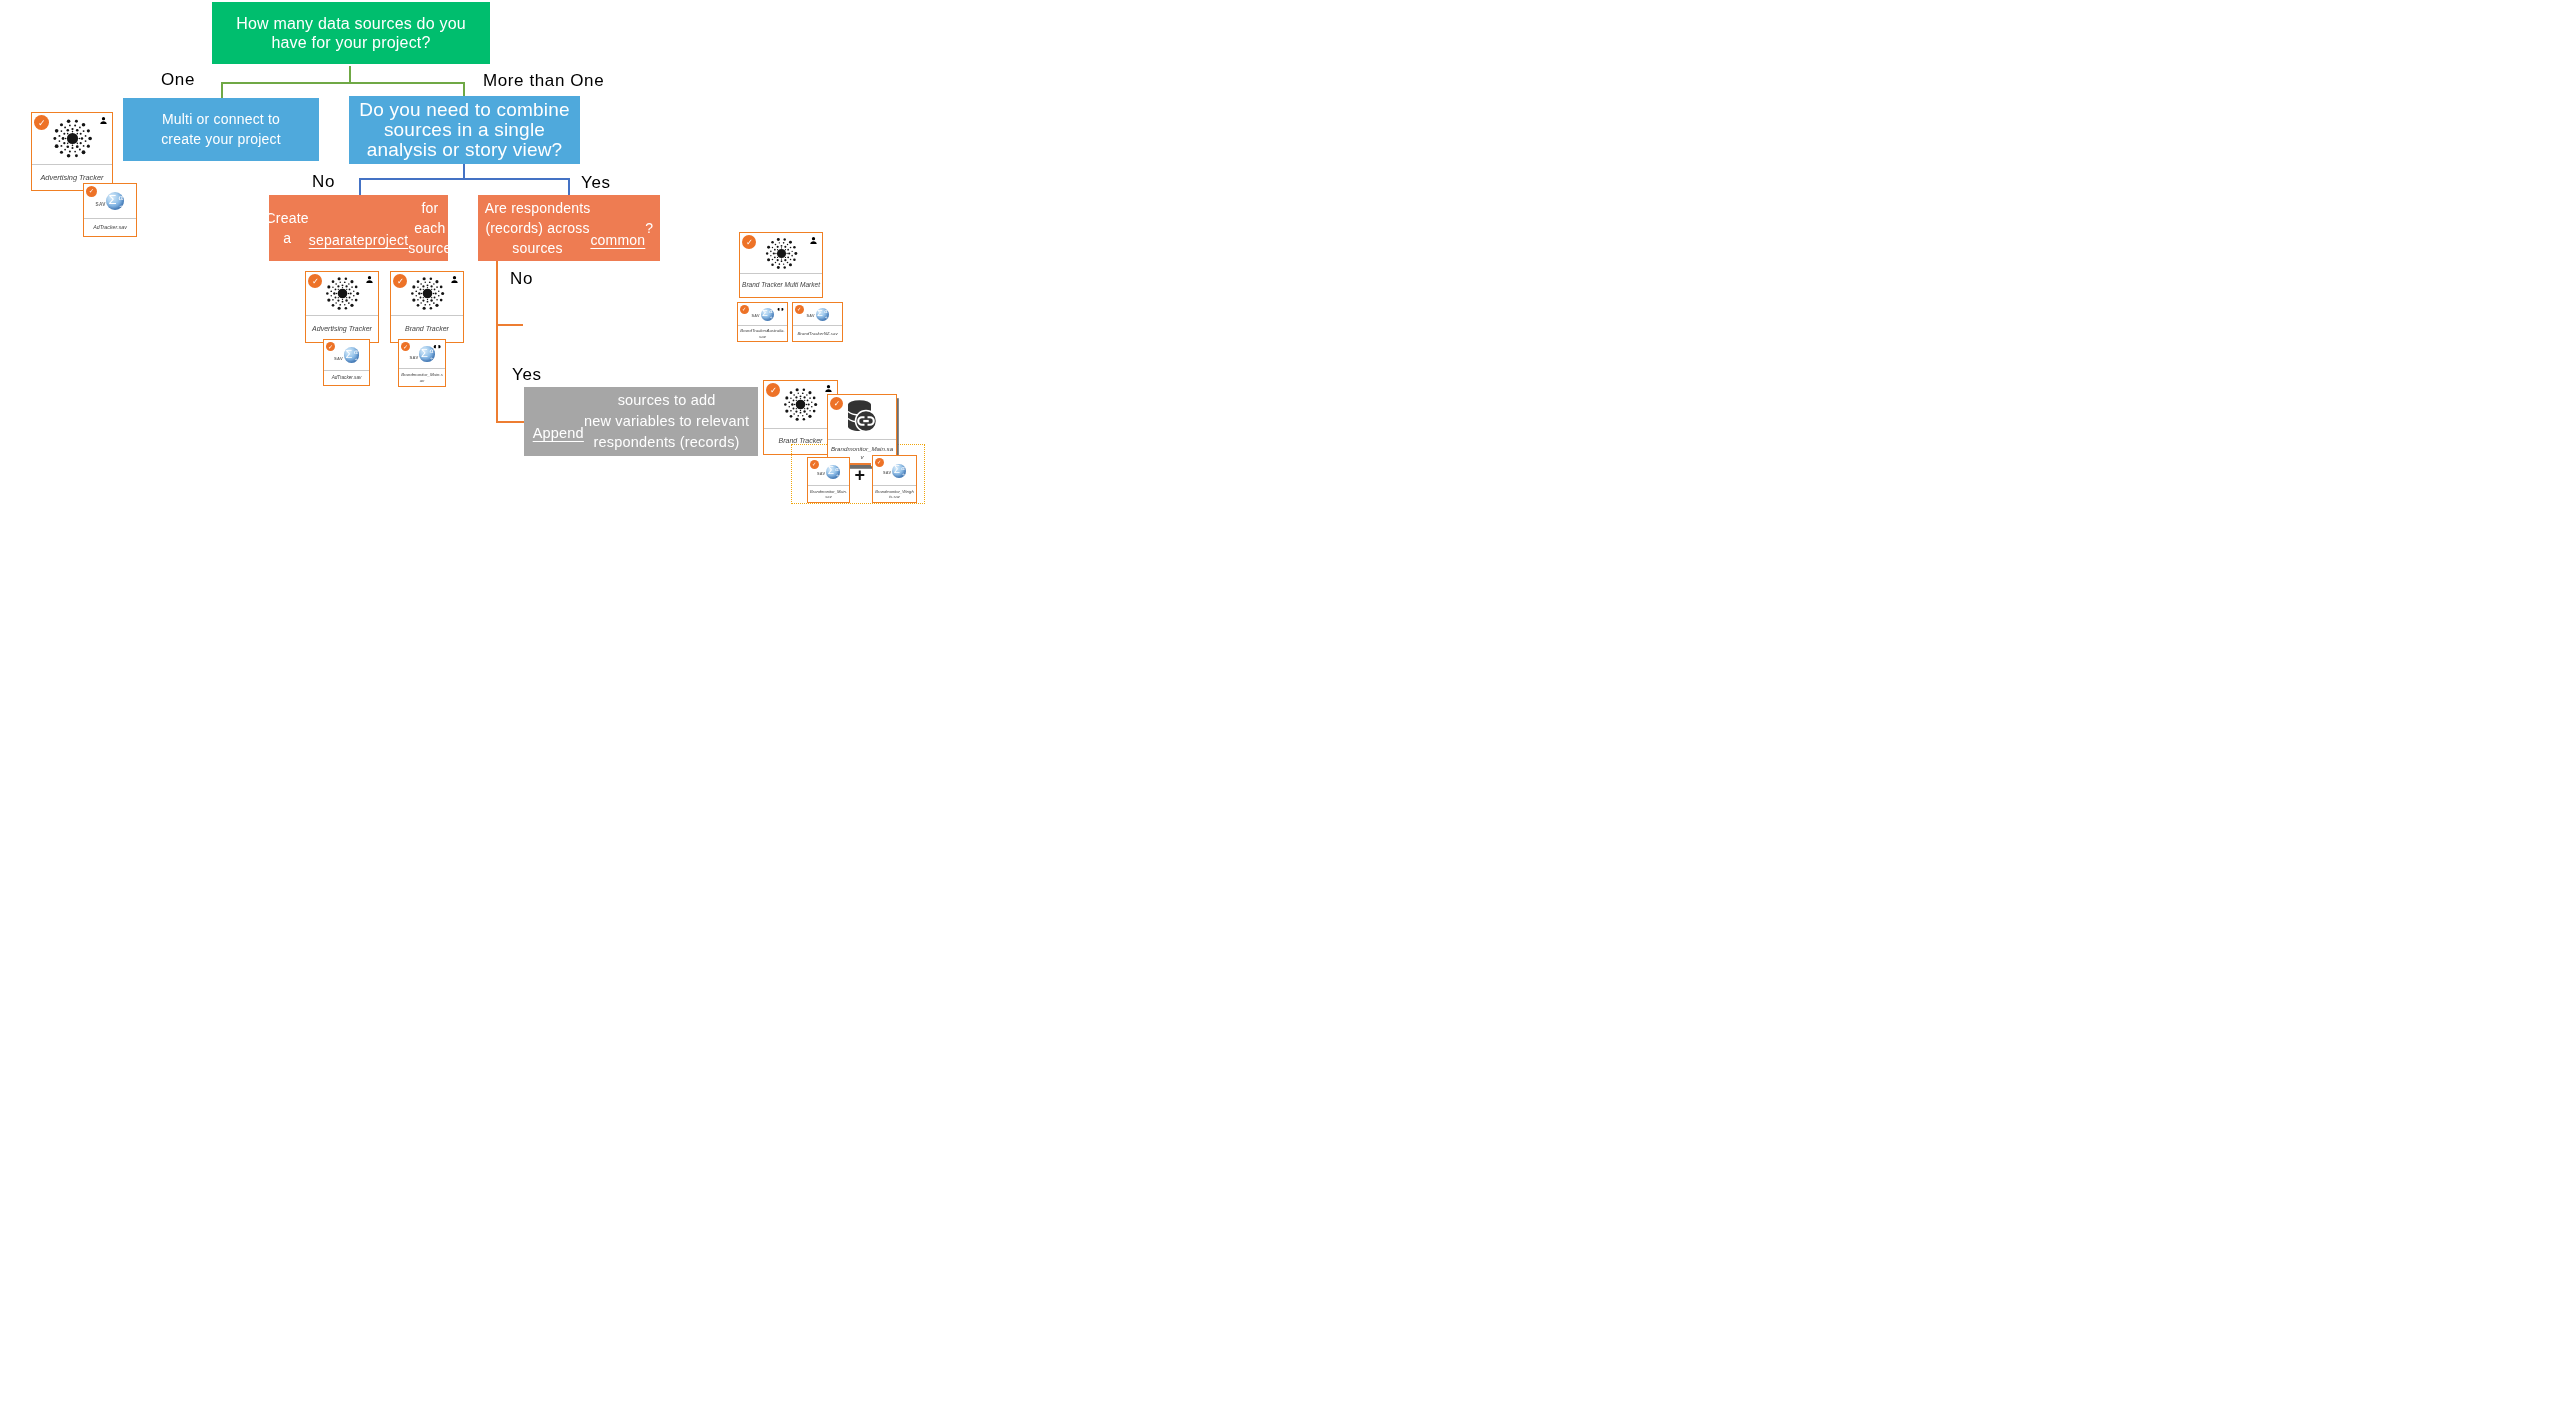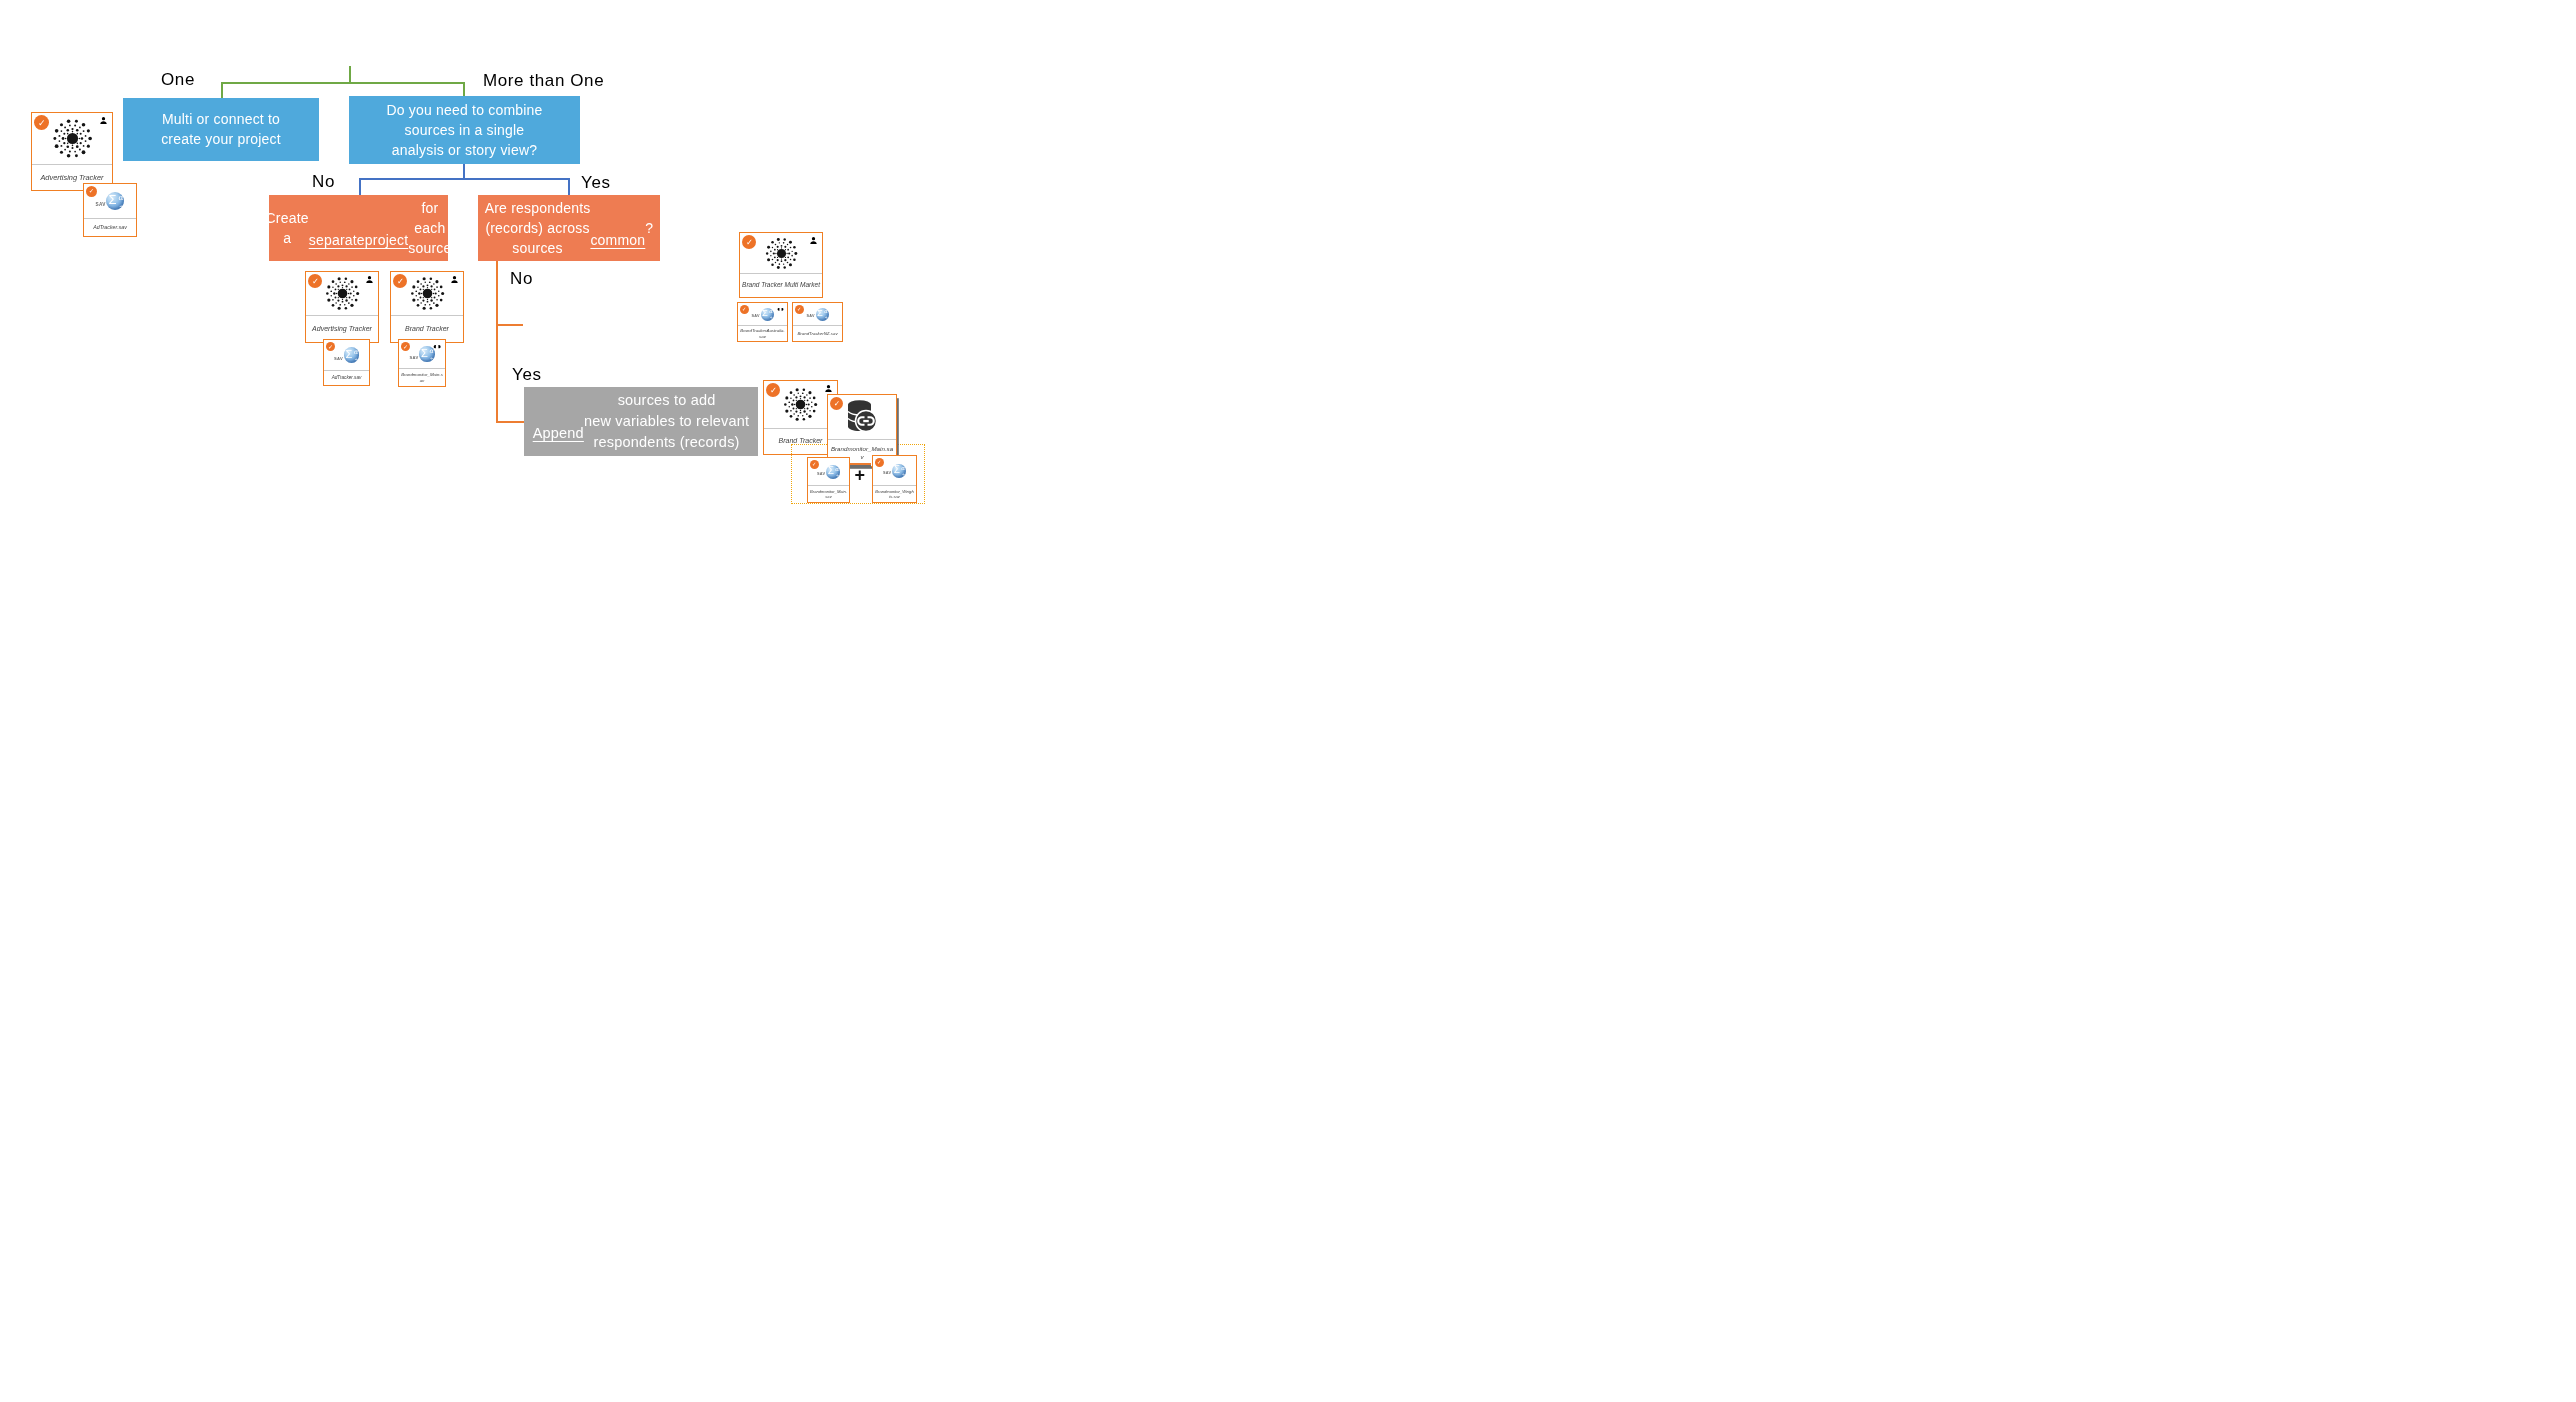--- a/index.html
+++ b/index.html
@@ -14,21 +14,21 @@
   }
   html,body{margin:0;padding:0;background:#fff;}
   #canvas{position:relative;width:927px;height:505px;background:#fff;overflow:hidden;
           font-family:"Liberation Sans","DejaVu Sans",sans-serif;}
   
   .fbox{position:absolute;display:flex;align-items:center;justify-content:center;
         text-align:center;color:#fff;font-weight:300;white-space:pre-line;box-sizing:border-box;letter-spacing:0.2px;}
   .fbox .u, .fbox span.u{text-decoration:underline;text-decoration-thickness:1.2px;text-underline-offset:3px;margin-top:24px;}
   #box-root   {left:212px;top:2.4px;  width:278px;height:62px;background:var(--green-box);font-size:16px;line-height:19.5px;}
   #box-upload {left:123px;top:98px;width:196px;height:63px;background:var(--blue-box);font-size:14px;line-height:19.5px;}
-  #box-combine{left:349px;top:96px;width:231px;height:68px;background:var(--blue-box);font-size:14px;line-height:20px;}
+  #box-combine{left:349px;top:96px;width:231px;height:68px;background:var(--blue-box);font-size:19px;line-height:20px;}
   #box-separate{left:269px;top:195px;width:179px;height:66px;background:var(--orange-box);font-size:14px;line-height:20px;}
   #box-common {left:478px;top:195px;width:182px;height:66px;background:var(--orange-box);font-size:14px;line-height:20px;}
   #box-add    {left:523px;top:291px;width:207px;height:70px;background:var(--gray-box);font-size:15.4px;line-height:21px;}
   #box-append {left:524px;top:387px;width:234px;height:69px;background:var(--gray-box);font-size:14.5px;line-height:21px;}
   
   .blabel{position:absolute;color:var(--label-text);font-size:17px;font-weight:300;letter-spacing:0.6px;}
   
   .line{position:absolute;}
   .gl{background:var(--green-line);} .bl{background:var(--blue-line);} .ol{background:var(--orange-line);}
   
@@ -148,20 +148,22 @@
 
   <div class="line bl" style="left:463px;top:164px;width:1.8px;height:15.4px;"></div>
   <div class="line bl" style="left:359px;top:178px;width:211px;height:1.8px;"></div>
   <div class="line bl" style="left:359px;top:178px;width:1.8px;height:18px;"></div>
   <div class="line bl" style="left:568px;top:178px;width:1.8px;height:18px;"></div>
 
   <div class="line ol" style="left:496px;top:261px;width:1.5px;height:161px;"></div>
   <div class="line ol" style="left:496px;top:324px;width:27px;height:1.5px;"></div>
   <div class="line ol" style="left:496px;top:421px;width:28px;height:1.5px;"></div>
 
+  <div class="fbox" id="box-root">How many data sources do you
+have for your project?</div>
   <div class="blabel" style="left:161px;top:70px;">One</div>
   <div class="blabel" style="left:483px;top:71px;">More than One</div>
 
   <div class="fbox" id="box-upload">Multi or connect to
 create your project</div>
   <div class="fbox" id="box-combine">Do you need to combine
 sources in a single
 analysis or story view?</div>
 
   <div class="blabel" style="left:312px;top:172px;">No</div>

